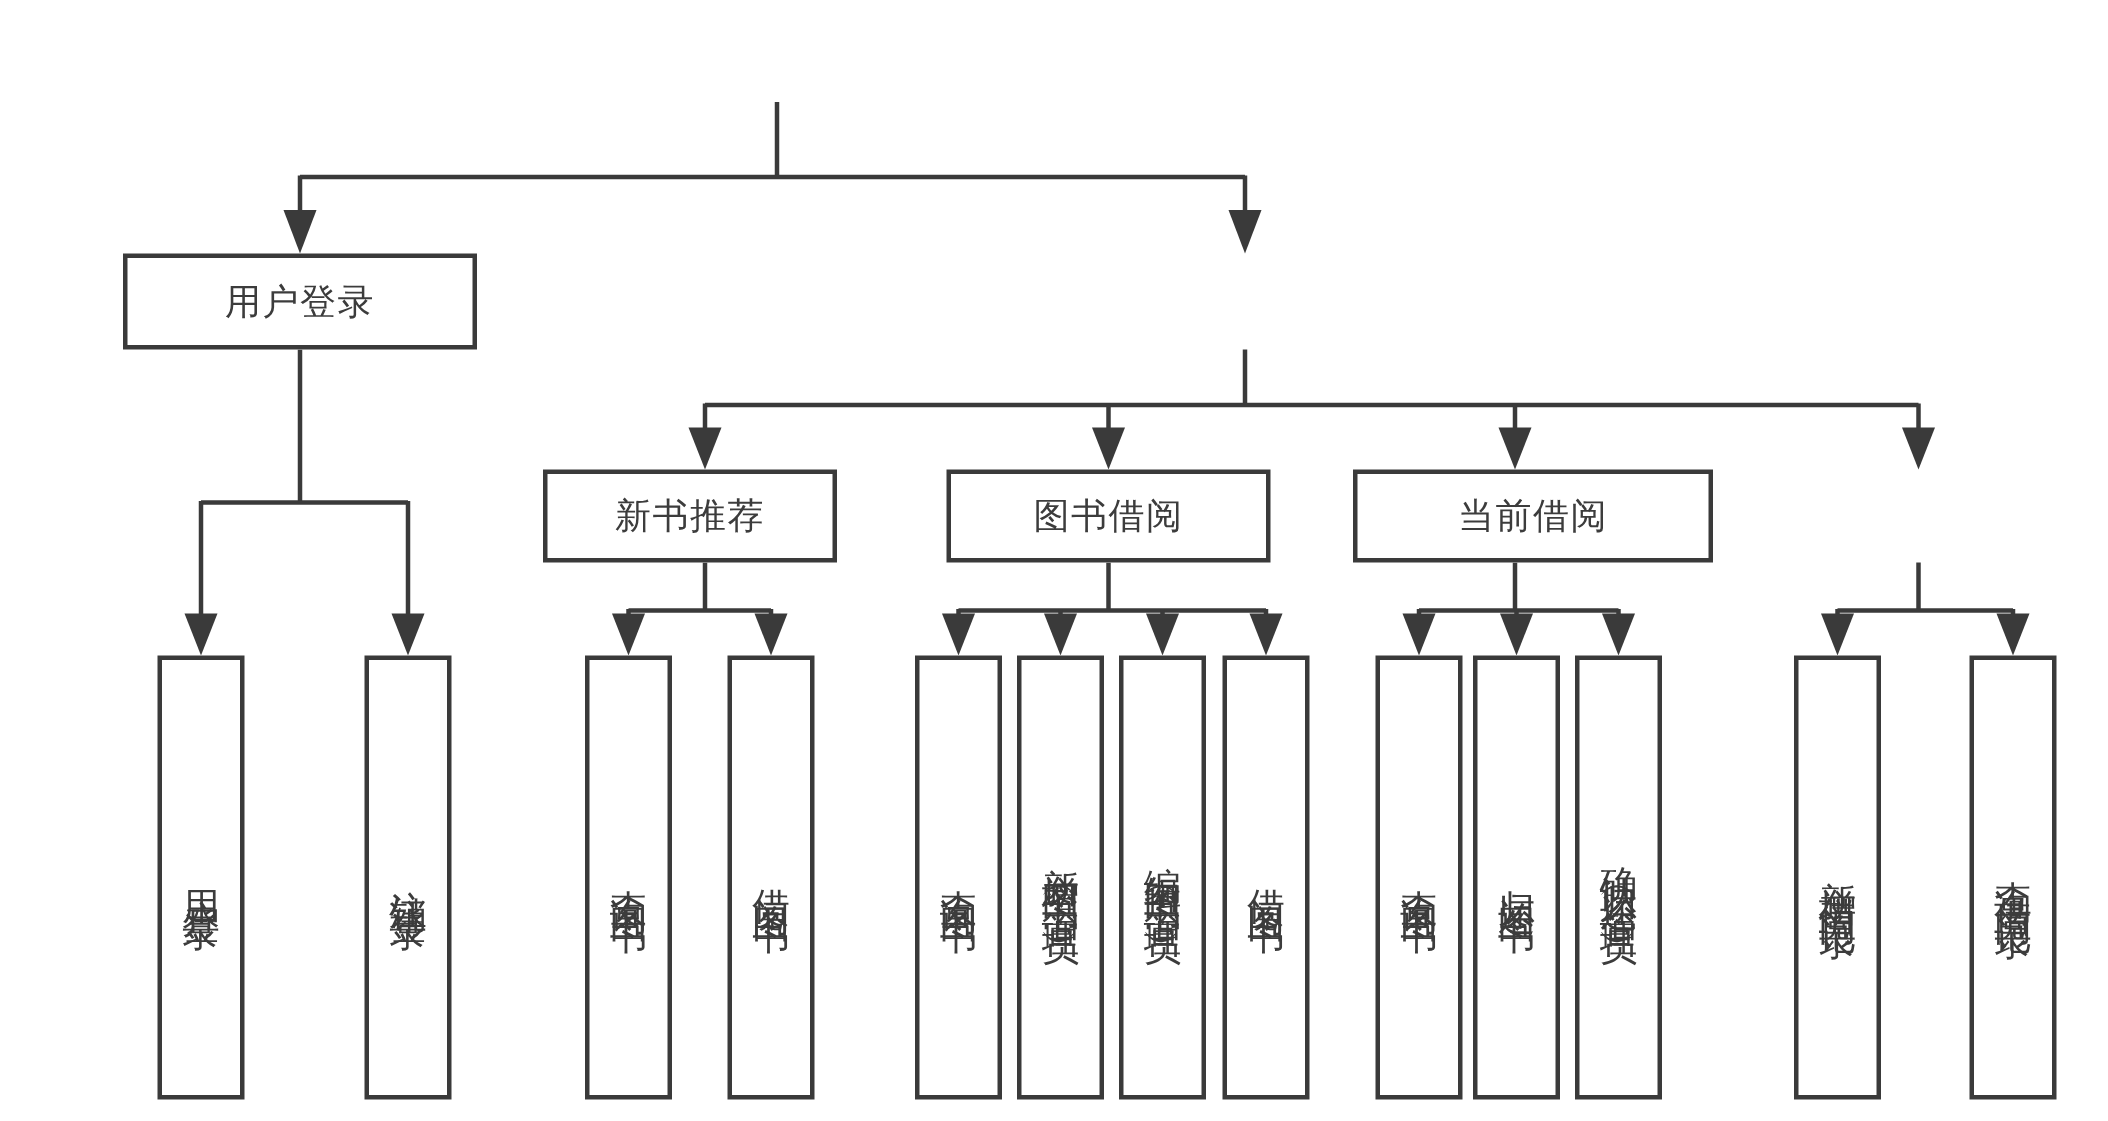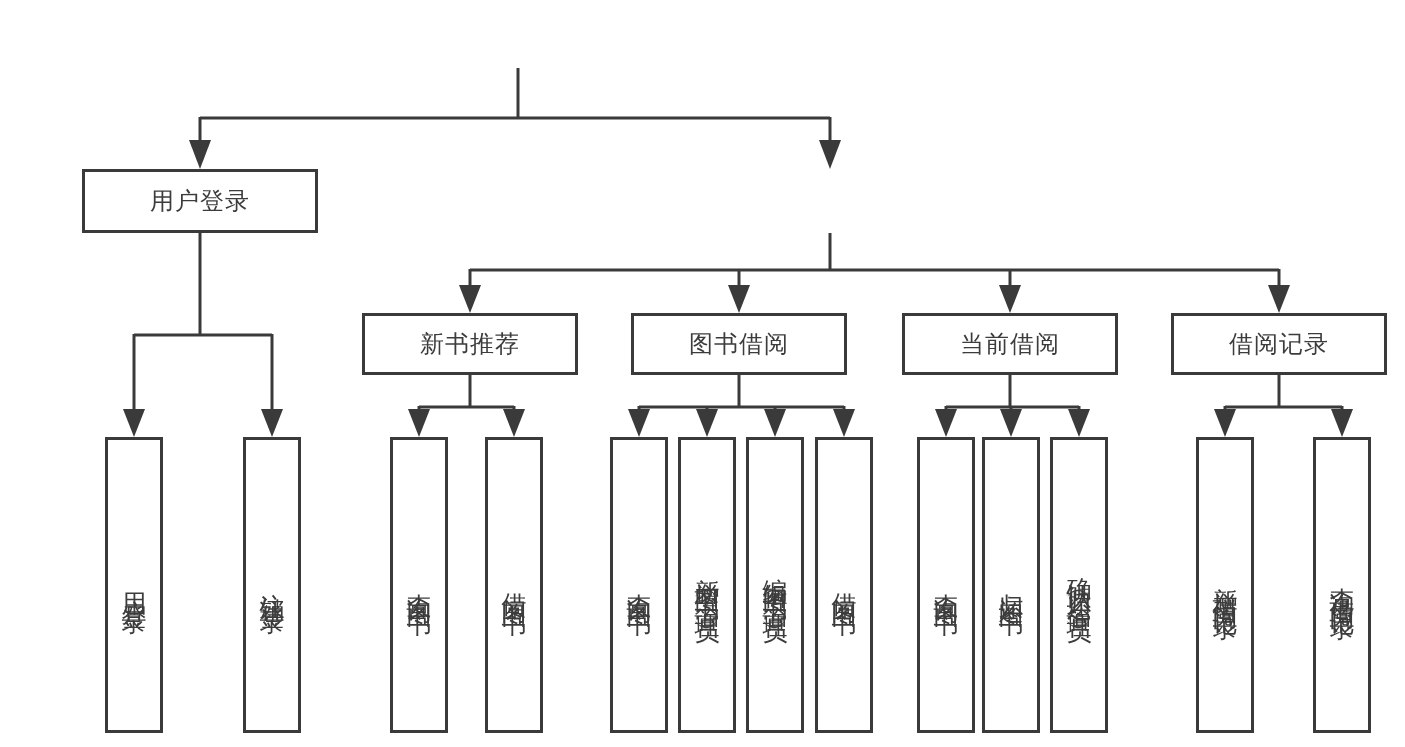--- a/index.html
+++ b/index.html
@@ -46,23 +46,23 @@
     writing-mode: vertical-rl;
     text-orientation: mixed;
     font-size: 25px;
     line-height: 1;
     letter-spacing: 6px;
   }
   
   #n-root   { left: 13px;   top: 13px;  width: 1011px; height: 55px; }
   #n-login  { left: 82px;   top: 169px; width: 236px;  height: 64px; }
   #n-mgmt   { left: 712px;  top: 169px; width: 236px;  height: 64px; }
-  #n-newrec { left: 362px;  top: 313px; width: 216px;  height: 62px; }
+  #n-newrec { left: 362px;  top: 313px; width: 196px;  height: 62px; }
   #n-borrow { left: 631px;  top: 313px; width: 216px;  height: 62px; }
-  #n-cur    { left: 902px;  top: 313px; width: 216px;  height: 62px; }
+  #n-cur    { left: 902px;  top: 313px; width: 240px;  height: 62px; }
   #n-rec    { left: 1171px; top: 313px; width: 216px;  height: 62px; }
   
   #l-login1 { left: 105px; }
   #l-login2 { left: 243px; }
   #l-new1   { left: 390px; }
   #l-new2   { left: 485px; }
   #l-bor1   { left: 610px; }
   #l-bor2   { left: 678px; }
   #l-bor3   { left: 746px; }
   #l-bor4   { left: 815px; }
@@ -163,23 +163,20 @@
 
   <div class="hbox" id="n-newrec">
     <span>新书推荐</span>
   </div>
   <div class="hbox" id="n-borrow">
     <span>图书借阅</span>
   </div>
   <div class="hbox" id="n-cur">
     <span>当前借阅</span>
   </div>
-  <div class="hbox" id="n-rec">
-    <span>借阅记录</span>
-  </div>
 
   <div class="vbox" id="l-login1">
     <span class="vtext">用户登录</span>
   </div>
   <div class="vbox" id="l-login2">
     <span class="vtext">注销登录</span>
   </div>
 
   <div class="vbox" id="l-new1">
     <span class="vtext">查询图书</span>

